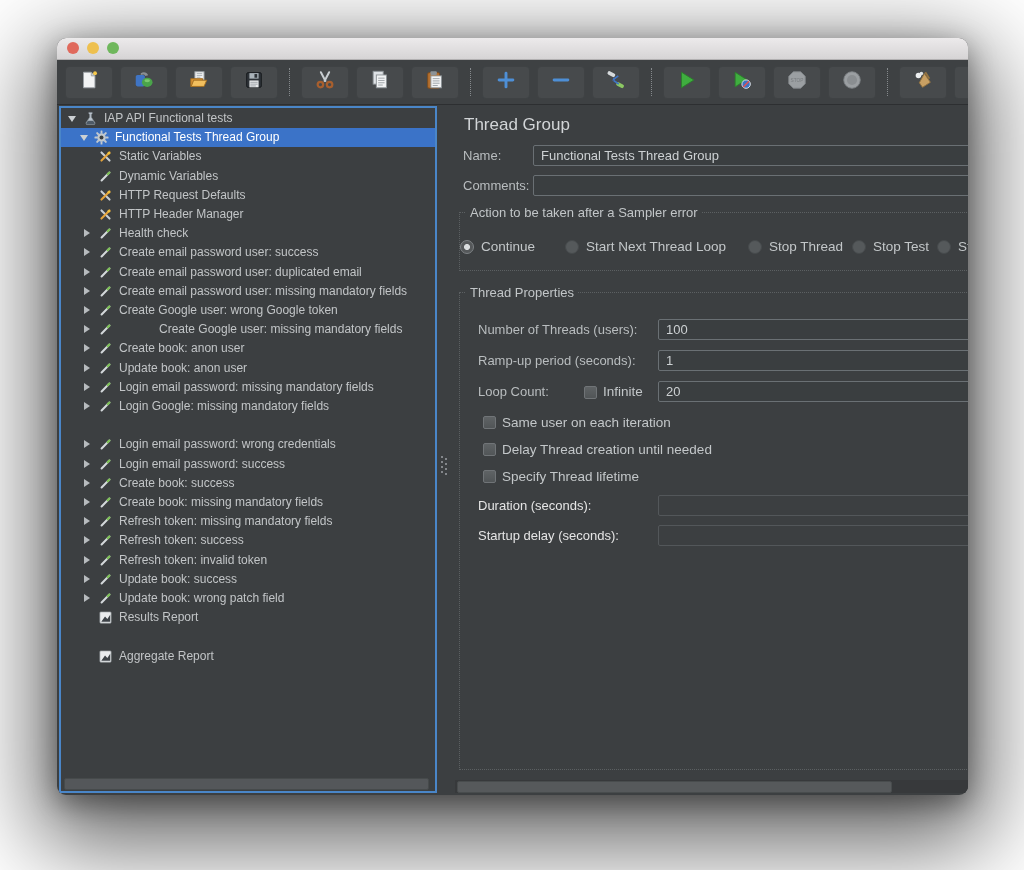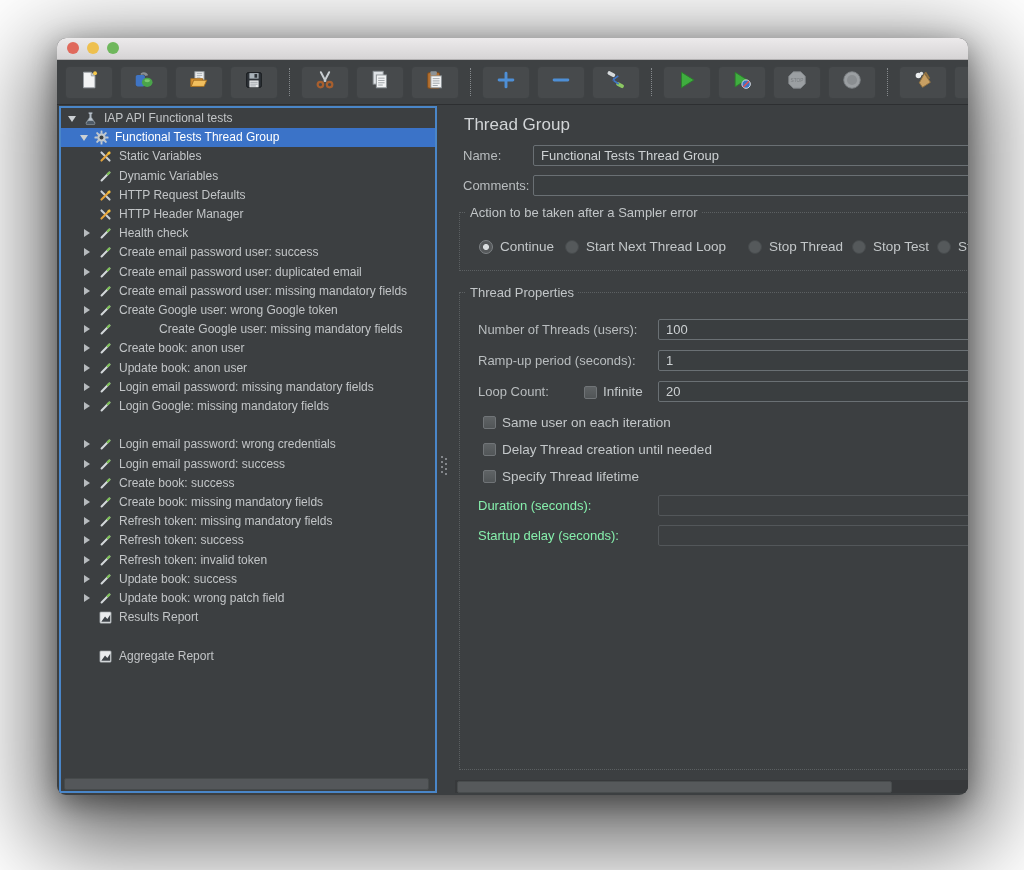--- a/index.html
+++ b/index.html
@@ -41,21 +41,21 @@
   .tree-hthumb{position:absolute;left:2px;right:5px;top:1px;height:10px;background:#54575a;
     border:1px solid #464a4b;border-radius:2px;}
   
   .splitter{position:absolute;left:382px;top:68px;width:16px;height:687px;background:#3c3f41;}
   .grip{position:absolute;left:2px;top:350px;width:8px;height:20px;}
   .grip i{position:absolute;width:2px;height:2px;background:#9ca1a5;border-radius:50%;}
   
   .rightpanel{position:absolute;left:398px;top:68px;width:513px;height:687px;background:#3c3f41;overflow:hidden;}
   .ptitle{position:absolute;left:9px;top:9px;font-size:17px;color:#d2d5d7;}
   .flabel{position:absolute;font-size:13px;color:#b9bdbf;line-height:21px;white-space:nowrap;}
-  .flabel.dim{color:#86efac;}
+  .flabel.dim{color:#e5e5e5;}
   .field{position:absolute;height:21px;box-sizing:border-box;background:#3a3e40;
     border:1px solid #6a7074;border-radius:2px;font-size:13px;line-height:19px;
     color:#cdd1d3;padding:0 7px;white-space:nowrap;overflow:hidden;}
   .field.off{background:#3c3f41;border-color:#53575a;color:#6d7173;}
   .group{position:absolute;border:1px dotted #5c6062;width:560px;box-sizing:border-box;}
   .legend{position:absolute;top:-8px;left:6px;background:#3c3f41;padding:0 4px;
     font-size:13px;color:#c2c6c8;white-space:nowrap;line-height:15px;}
   .radio-row{position:absolute;top:133px;height:16px;left:0;right:0;}
   .ropt{position:absolute;display:flex;align-items:center;gap:7px;white-space:nowrap;}
   .radio{width:14px;height:14px;border-radius:50%;background:#55595b;border:1px solid #464a4c;box-sizing:border-box;flex:0 0 14px;}
@@ -454,21 +454,21 @@
     <div class="flabel" style="left:8px;top:39px;">Name:</div>
     <div class="field" style="left:78px;top:39px;width:520px;">Functional Tests Thread Group</div>
 
     <div class="flabel" style="left:8px;top:69px;">Comments:</div>
     <div class="field" style="left:78px;top:69px;width:520px;"></div>
 
     <div class="group" style="left:4px;top:106px;height:59px;">
       <div class="legend">Action to be taken after a Sampler error</div>
     </div>
     <div class="radio-row" id="radios">
-        <span class="ropt" style="left: 24px;">
+        <span class="ropt" style="left: 5px;">
           <span class="radio sel"></span>
           <span class="rlab">Continue</span>
         </span>
         <span class="ropt" style="left: 110px;">
           <span class="radio"></span>
           <span class="rlab">Start Next Thread Loop</span>
         </span>
         <span class="ropt" style="left: 293px;">
           <span class="radio"></span>
           <span class="rlab">Stop Thread</span>

